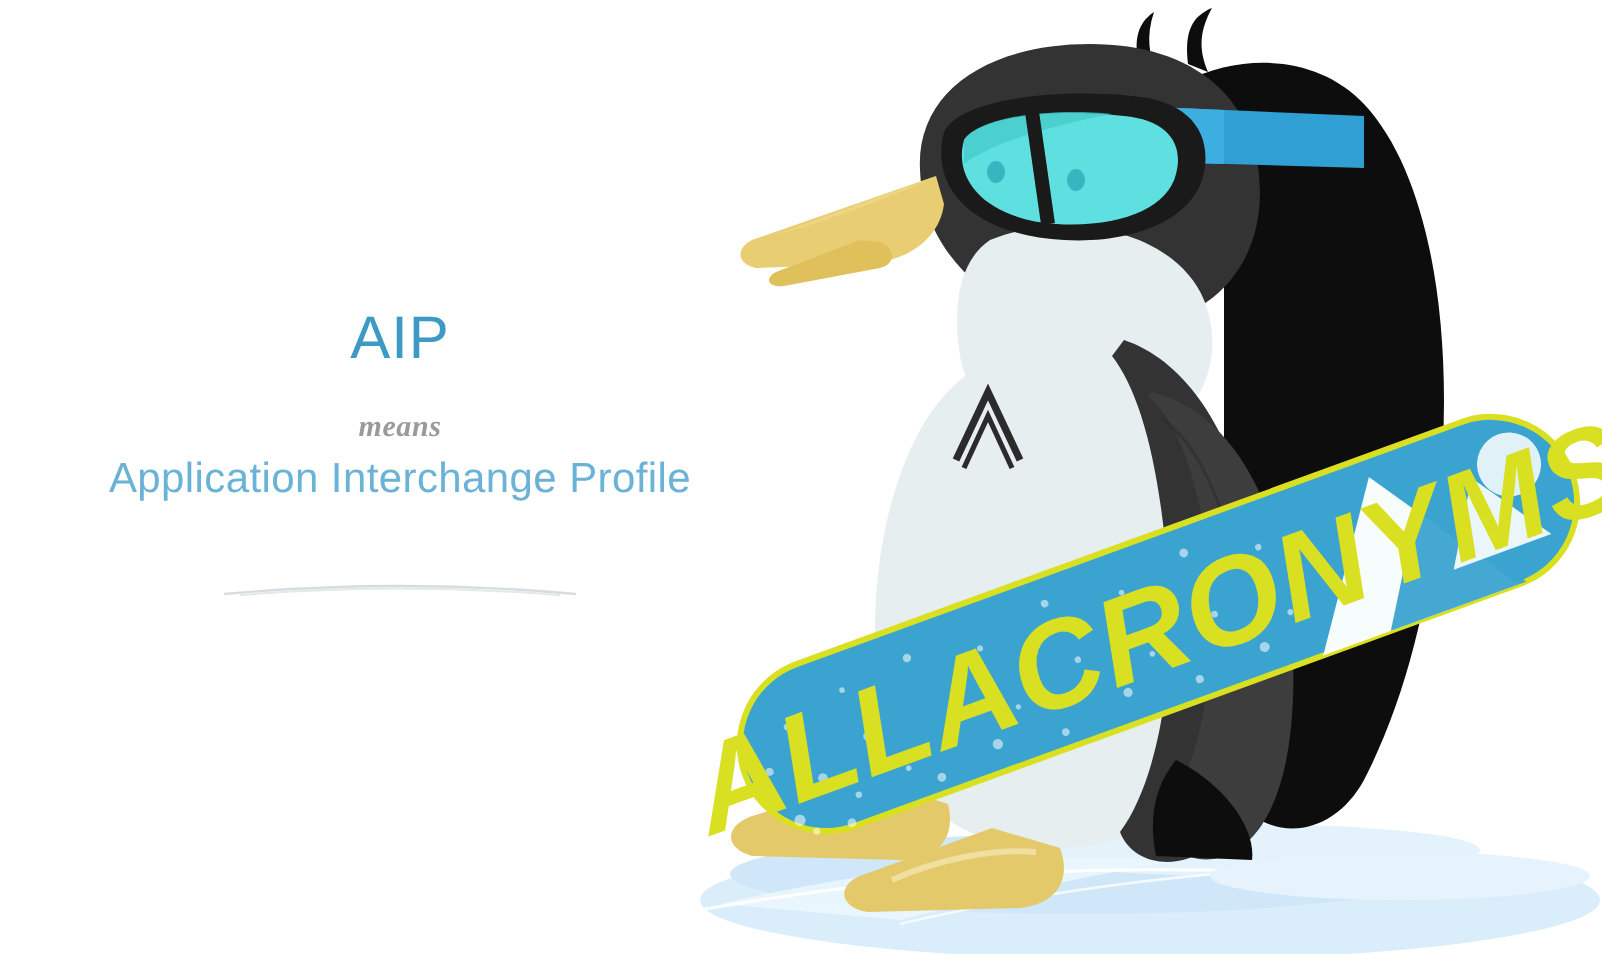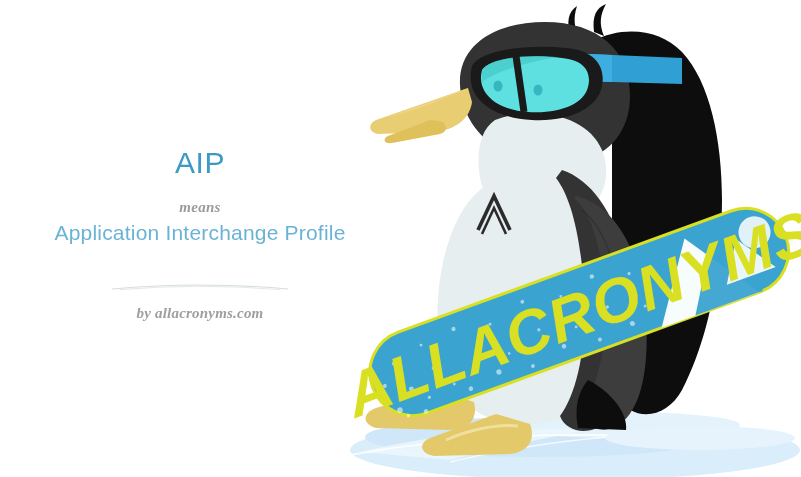--- a/index.html
+++ b/index.html
@@ -109,21 +109,20 @@
 
     <div id="definition-text">Application Interchange Profile</div>
 
     <div id="divider">
       <svg width="180" height="12" viewBox="0 0 180 12" xmlns="http://www.w3.org/2000/svg">
         <path d="M2 9 Q 90 1 178 9" stroke="#cfd6da" stroke-width="1.2" fill="none" opacity="0.85"></path>
         <path d="M10 9.6 Q 90 3 170 9.6" stroke="#e3e8ea" stroke-width="1" fill="none"></path>
       </svg>
     </div>
 
-    <div id="attribution">by allacronyms.com</div>
   </div>
 
   <div id="illustration">
     <svg viewBox="0 0 471 477" xmlns="http://www.w3.org/2000/svg">
 
       <g>
         <ellipse cx="245" cy="450" rx="225" ry="30" fill="#d9edfa"></ellipse>
         <ellipse cx="210" cy="437" rx="175" ry="20" fill="#cfe7f8"></ellipse>
         <ellipse cx="290" cy="425" rx="120" ry="13" fill="#e4f2fb"></ellipse>
         <path d="M30 452 Q 150 424 260 430 Q 200 440 120 460 Z" fill="#eaf6fd" opacity="0.9"></path>

